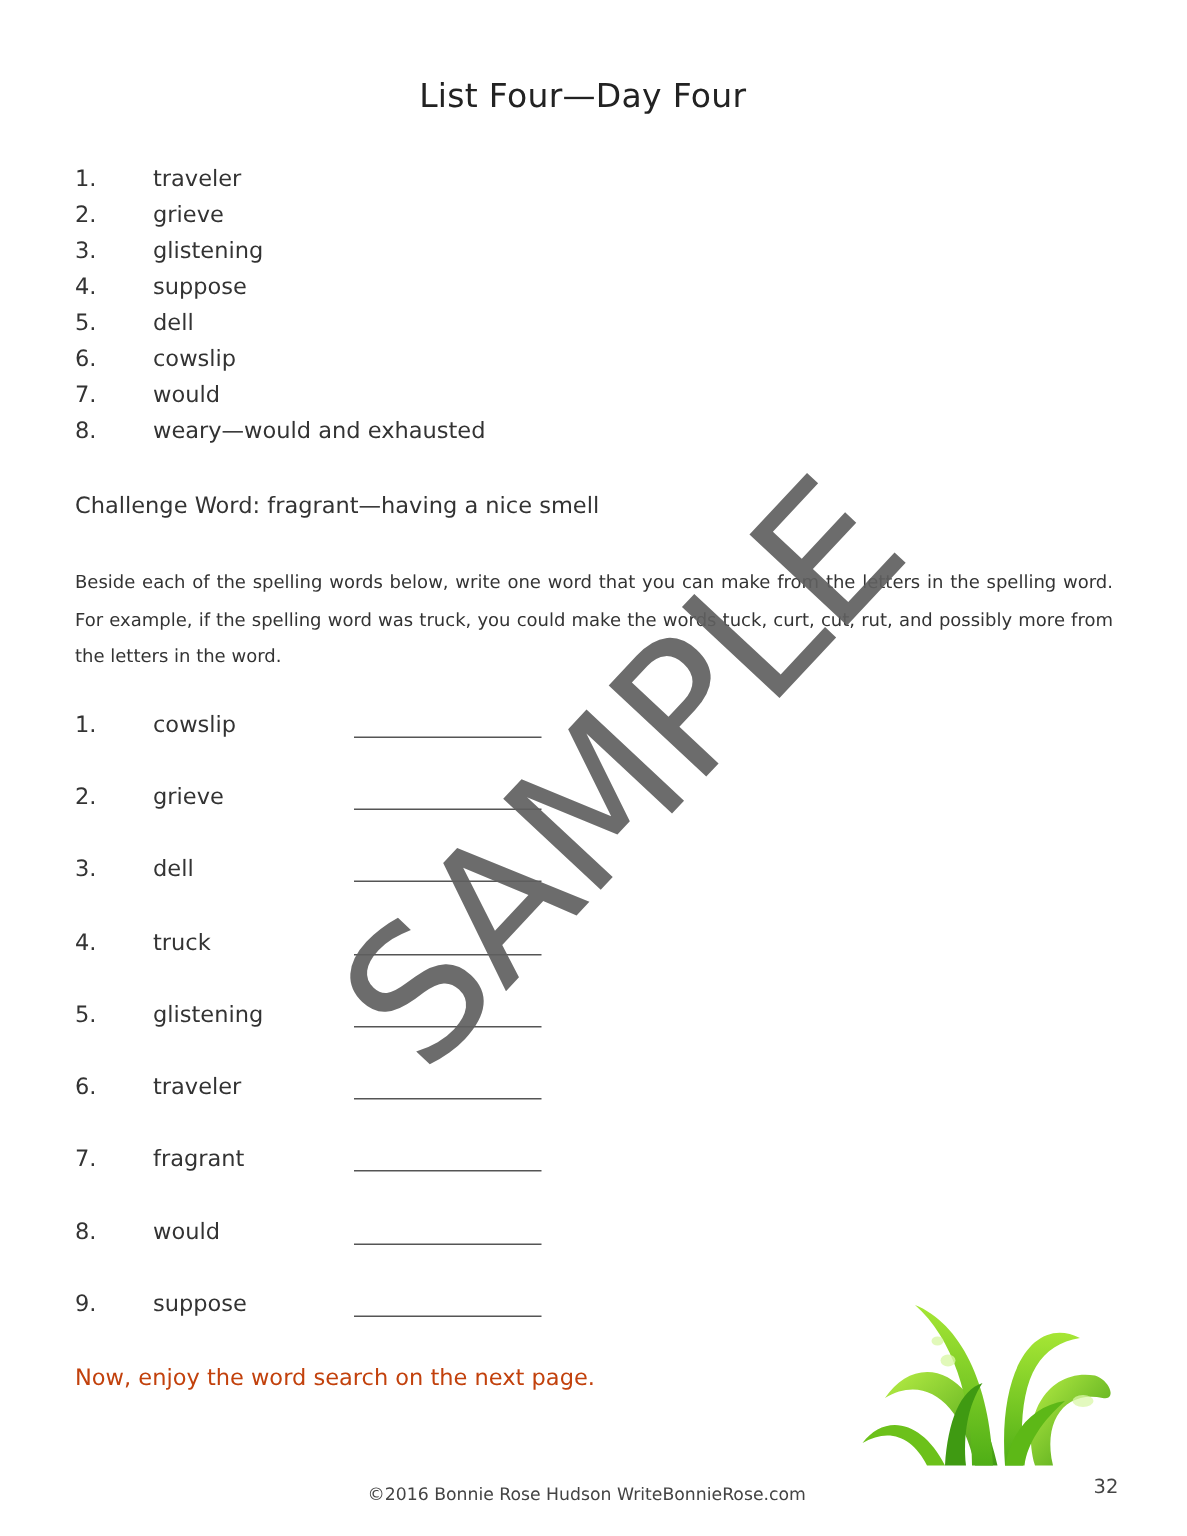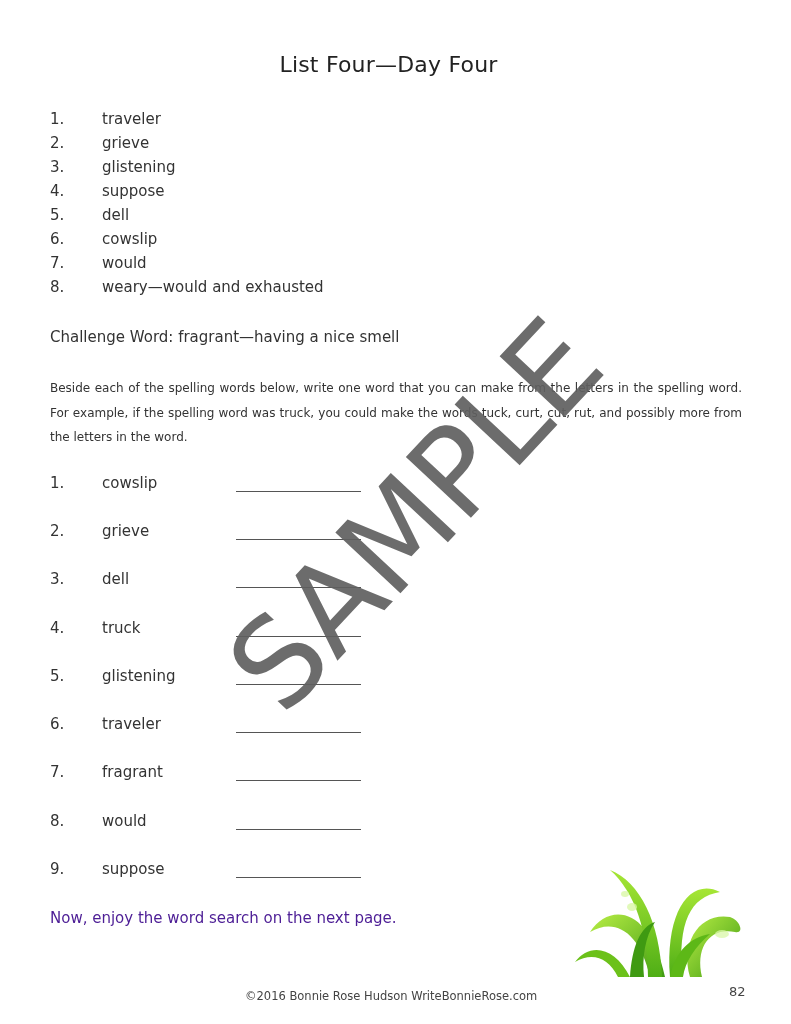--- a/index.html
+++ b/index.html
@@ -20,21 +20,21 @@
   }
   .instructions {
     position: absolute; left: 50px; top: 376px; width: 692px; font-size: 12px;
     line-height: 24.5px; text-align: justify; color: #333;
   }
   .ex-row { position: absolute; left: 50px; height: 24px; font-size: 15px; white-space: nowrap; }
   .ex-row .blank {
     position: absolute; left: 186px; top: 17px; width: 125px; height: 0;
     border-bottom: 1px solid #555;
   }
-  .closing { position: absolute; left: 50px; top: 909px; font-size: 15px; color: #4c1d95; white-space: nowrap; }
+  .closing { position: absolute; left: 50px; top: 909px; font-size: 15px; color: #c2410c; white-space: nowrap; }
   .footer {
     position: absolute; top: 989px; left: 245px; font-size: 11.5px; color: #444; white-space: nowrap;
   }
   .page-num { position: absolute; top: 984px; left: 729px; font-size: 13px; color: #444; }
   .watermark {
     position: absolute; left: 155px; top: 455px; width: 520px; text-align: center;
     font-family: "DejaVu Sans", sans-serif; font-size: 122px; font-weight: normal;
     color: rgba(95,95,95,0.92); transform: rotate(-47deg); transform-origin: center center;
     letter-spacing: -2px; pointer-events: none; line-height: 1;
   }
@@ -151,13 +151,13 @@
   <path d="M160 55 C 130 50, 110 80, 120 115 L 132 115 C 125 85, 140 65, 165 70 C 175 72, 170 58, 160 55 Z" fill="url(#g2)"></path>
   <path d="M5 100 C 20 80, 45 85, 60 115 L 48 115 C 38 95, 22 90, 5 100 Z" fill="#6cc11a"></path>
   <path d="M60 115 C 62 85, 70 65, 85 60 C 75 75, 72 95, 74 115 Z" fill="#3f9a12"></path>
   <path d="M100 115 C 105 90, 120 75, 140 72 C 125 85, 115 100, 113 115 Z" fill="#5db817"></path>
   <ellipse cx="55" cy="32" rx="4" ry="3" fill="#d9f7a8" opacity="0.8"></ellipse>
   <ellipse cx="62" cy="45" rx="5" ry="4" fill="#d9f7a8" opacity="0.8"></ellipse>
   <ellipse cx="152" cy="72" rx="7" ry="4" fill="#d9f7a8" opacity="0.75"></ellipse>
 </svg>
 
 <div class="footer">©2016 Bonnie Rose Hudson WriteBonnieRose.com</div>
-<div class="page-num">82</div>
+<div class="page-num">32</div>
 
 </body></html>

